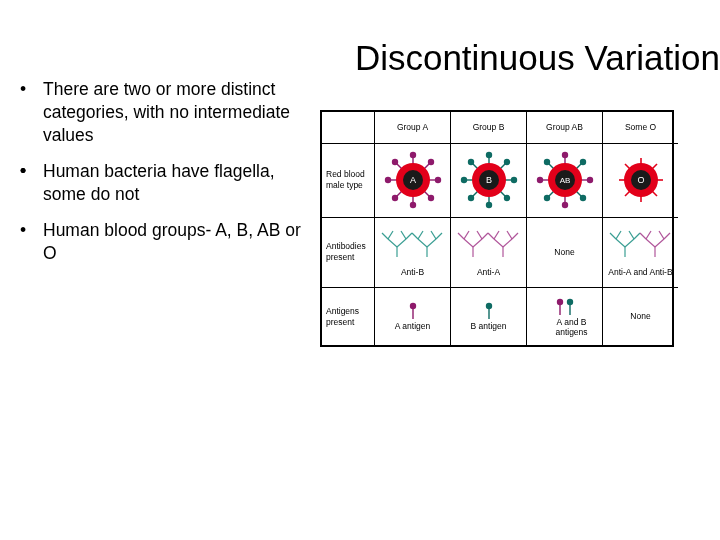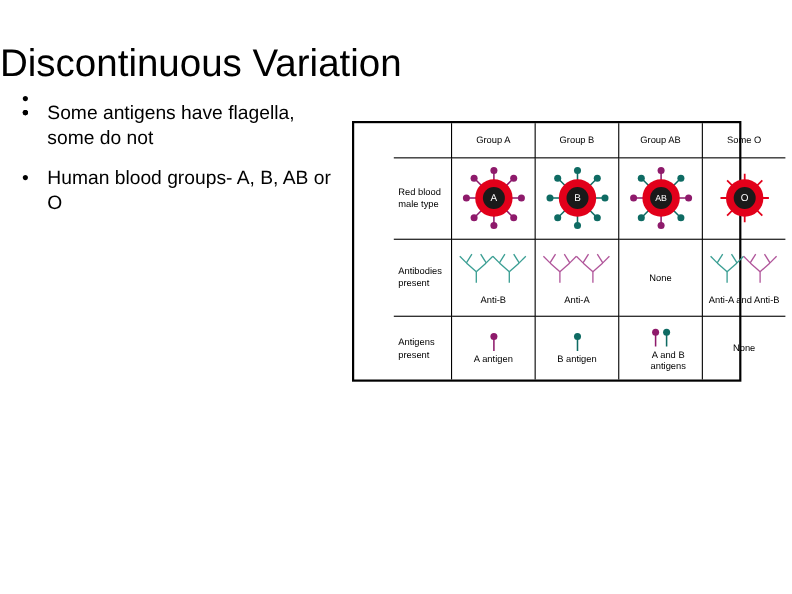--- a/index.html
+++ b/index.html
@@ -18,21 +18,21 @@
   #slide {
     position: relative;
     width: 720px;
     height: 540px;
   }
   #slide-title {
     position: absolute;
     left: 0;
     top: 14px;
     width: 720px;
-    text-align: left;
+    text-align: right;
     font-size: 35px;
     font-weight: normal;
     letter-spacing: 0px;
     line-height: 42px;
   }
   #bullet-list {
     position: absolute;
     left: 14px;
     top: 78px;
     width: 290px;
@@ -58,21 +58,20 @@
   
   #blood-table {
     position: absolute;
     left: 320px;
     top: 110px;
     width: 354px;
     height: 237px;
     border: 2px solid #000;
     box-sizing: border-box;
     background: #fff;
-    padding-left: 36px;
   }
   #blood-table table {
     border-collapse: collapse;
     width: 100%;
     height: 100%;
     table-layout: fixed;
   }
   #blood-table td, #blood-table th {
     border: 1px solid #000;
     padding: 0;
@@ -120,30 +119,31 @@
 </head>
 <body>
 
 <div id="slide">
 
   <h1 id="slide-title">Discontinuous Variation</h1>
 
   <ul id="bullet-list">
     <li>
       <span class="bullet-dot">•</span>
+      <span>There are two or more distinct categories, with no intermediate values</span>
     </li>
     <li>
       <span class="bullet-dot">•</span>
     </li>
     <li>
       <span class="bullet-dot">•</span>
     </li>
     <li>
       <span class="bullet-dot">•</span>
-      <span>Some antigens have flagella, some do not</span>
+      <span>Human bacteria have flagella, some do not</span>
     </li>
     <li>
       <span class="bullet-dot">•</span>
       <span>Human blood groups- A, B, AB or O</span>
     </li>
   </ul>
 
   <div id="blood-table">
     <table>
       <tbody>

